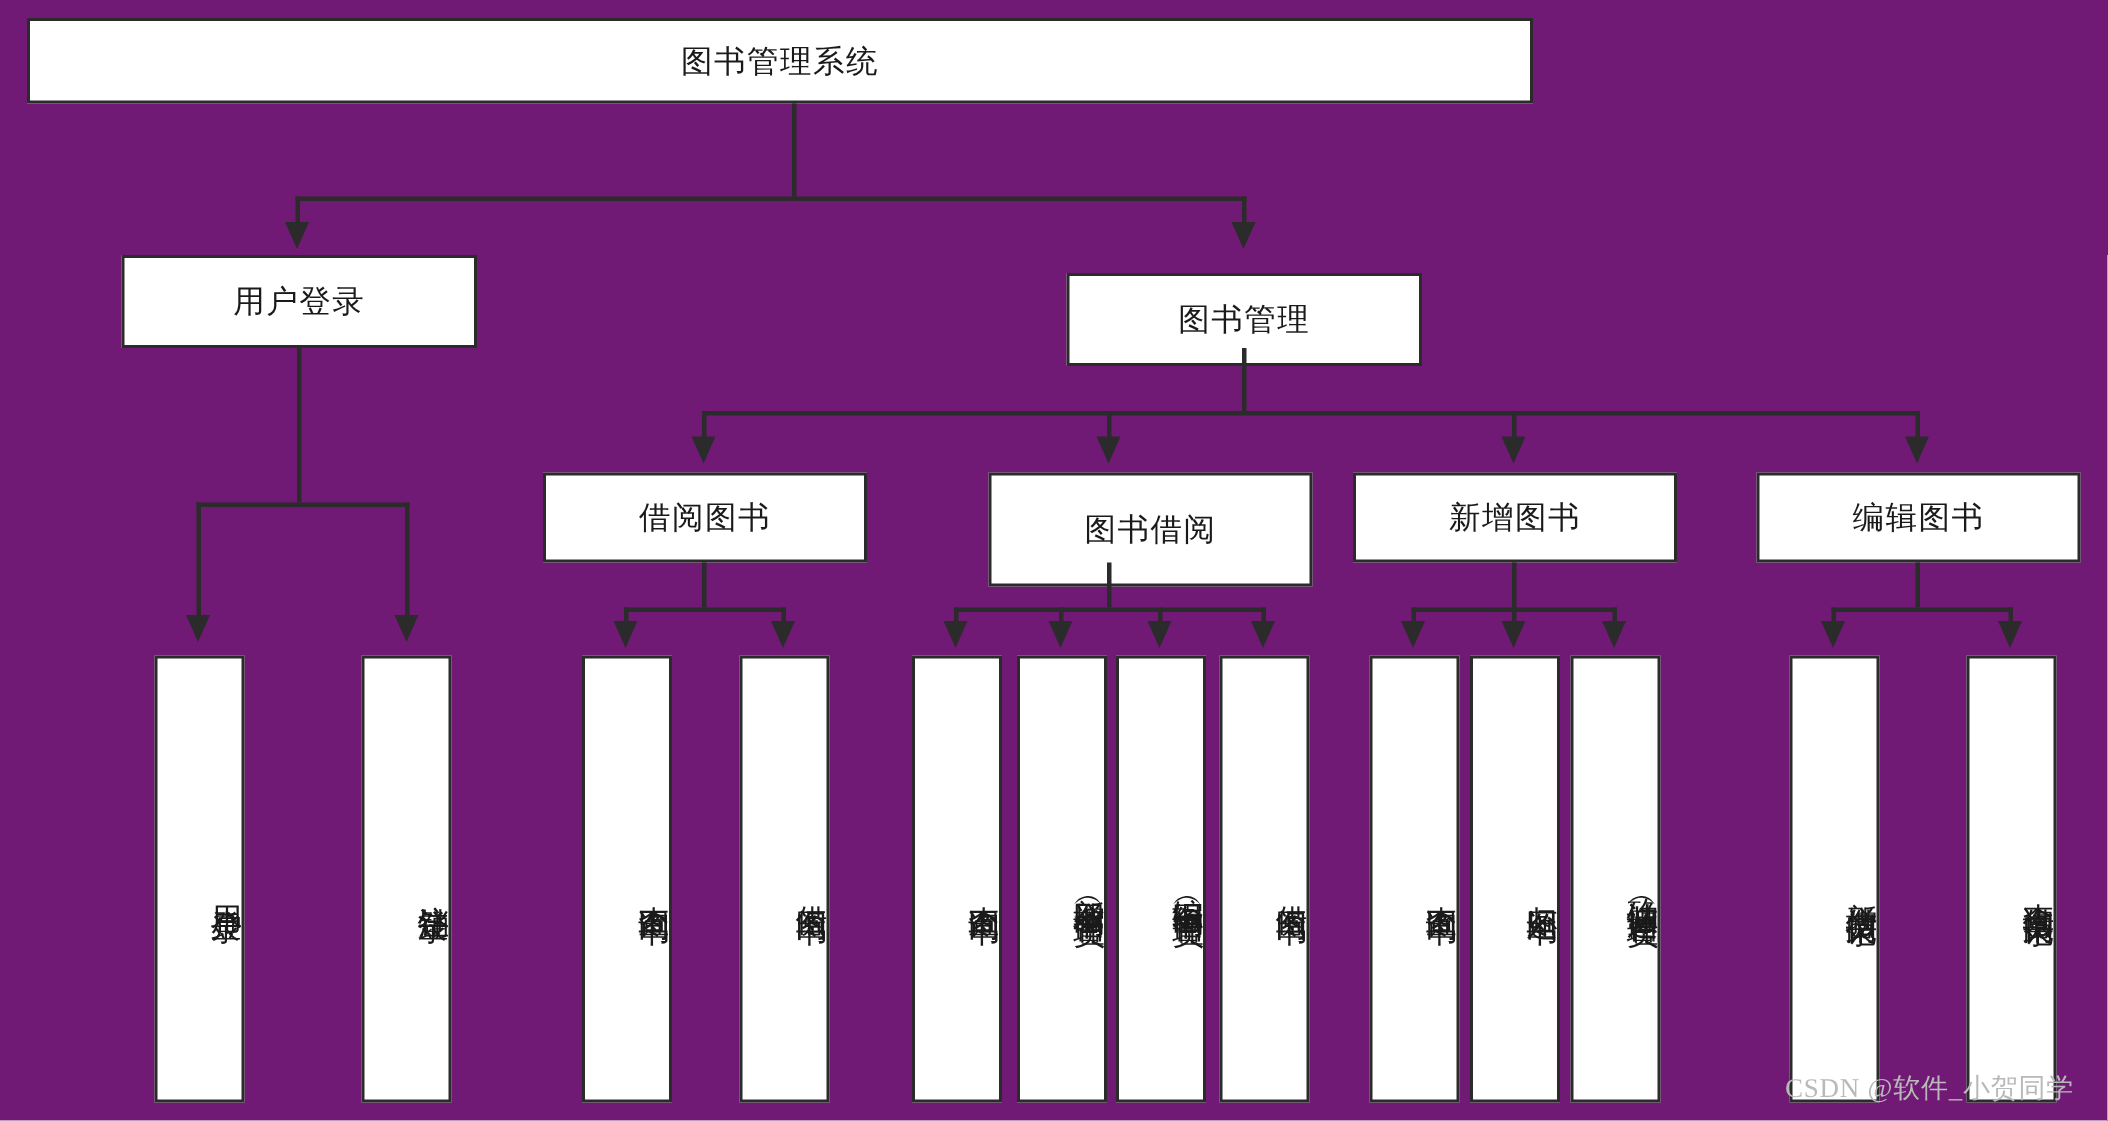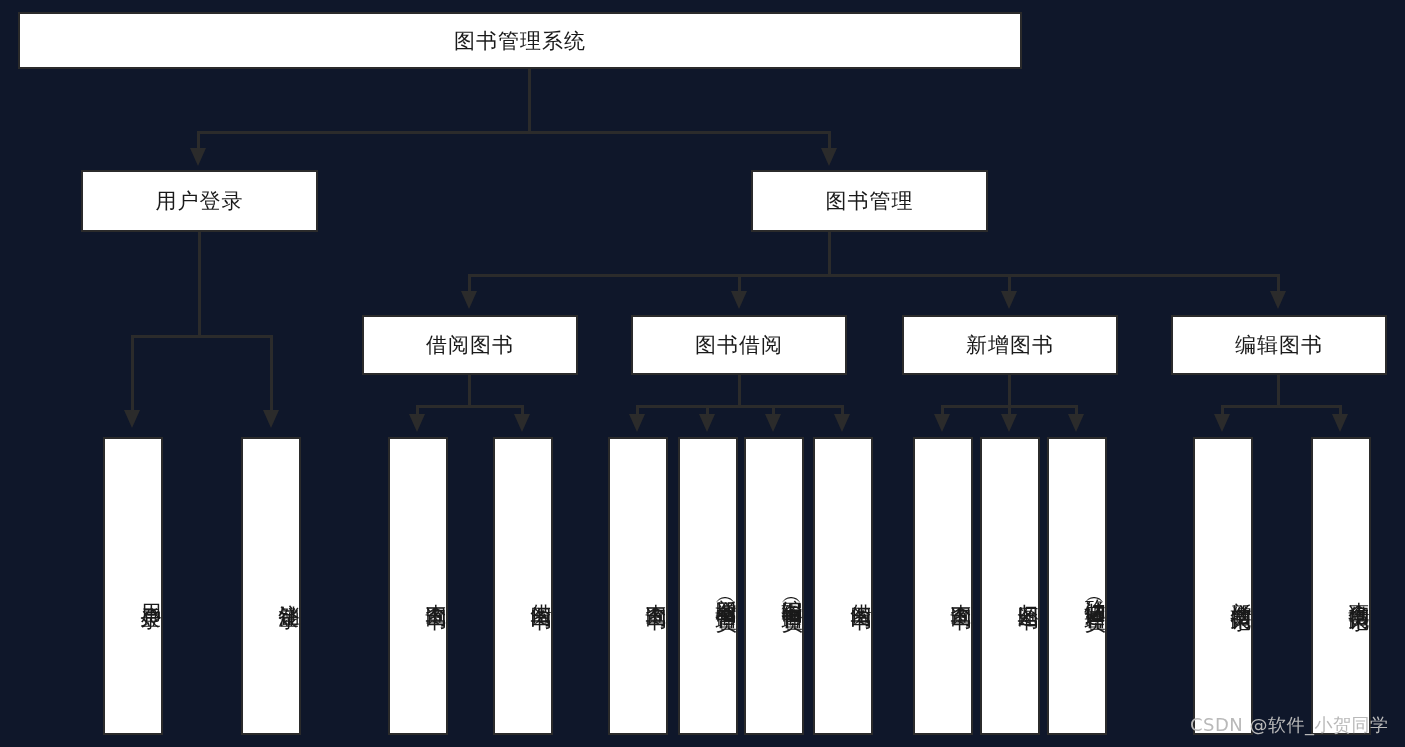--- a/index.html
+++ b/index.html
@@ -7,21 +7,21 @@
     padding: 0;
     background: #ffffff;
   }
   body {
     font-family: "DejaVu Sans", "Liberation Sans", sans-serif;
   }
   #canvas {
     position: relative;
     width: 1405px;
     height: 747px;
-    background: #0f172a;
+    background: #701a75;
     overflow: hidden;
   }
   .node {
     position: absolute;
     box-sizing: border-box;
     border: 2px solid #2b2b2b;
     background: #ffffff;
     display: flex;
     align-items: center;
     justify-content: center;
@@ -59,20 +59,21 @@
     border-left: 8px solid transparent;
     border-right: 8px solid transparent;
     border-top: 18px solid #2b2b2b;
   }
   .watermark {
     position: absolute;
     color: #b9b9b9;
     font-size: 18px;
     white-space: nowrap;
     letter-spacing: 0.5px;
+    font-family: Liberation Serif, serif;
   }
 </style>
 </head>
 <body>
 
 <div id="canvas">
 
   <div class="node horiz" style="left:18px; top:12px; width:1004px; height:57px;">
     <span>图书管理系统</span>
   </div>
@@ -84,21 +85,21 @@
   <div class="edge v" style="left:197px; top:131px; width:3px; height:20px;"></div>
   <div class="arrow" style="left:190px; top:148px;"></div>
 
   <div class="edge v" style="left:828px; top:131px; width:3px; height:20px;"></div>
   <div class="arrow" style="left:821px; top:148px;"></div>
 
   <div class="node horiz" style="left:81px; top:170px; width:237px; height:62px;">
     <span>用户登录</span>
   </div>
 
-  <div class="node horiz" style="left:711px; top:170px; width:237px; height:62px;margin-left:40px;">
+  <div class="node horiz" style="left:711px; top:182px; width:237px; height:62px;">
     <span>图书管理</span>
   </div>
 
   <div class="edge v" style="left:198px; top:232px; width:3px; height:103px;"></div>
   <div class="edge h" style="left:131px; top:335px; width:142px; height:3px;"></div>
   <div class="edge v" style="left:131px; top:335px; width:3px; height:78px;"></div>
   <div class="arrow" style="left:124px; top:410px;"></div>
   <div class="edge v" style="left:270px; top:335px; width:3px; height:78px;"></div>
   <div class="arrow" style="left:263px; top:410px;"></div>
 
@@ -109,21 +110,21 @@
   <div class="edge v" style="left:738px; top:274px; width:3px; height:20px;"></div>
   <div class="arrow" style="left:731px; top:291px;"></div>
   <div class="edge v" style="left:1008px; top:274px; width:3px; height:20px;"></div>
   <div class="arrow" style="left:1001px; top:291px;"></div>
   <div class="edge v" style="left:1277px; top:274px; width:3px; height:20px;"></div>
   <div class="arrow" style="left:1270px; top:291px;"></div>
 
   <div class="node horiz" style="left:362px; top:315px; width:216px; height:60px;">
     <span>借阅图书</span>
   </div>
-  <div class="node horiz" style="left:631px; top:315px; width:216px; height:60px;">
+  <div class="node horiz" style="left:659px; top:315px; width:216px; height:76px;">
     <span>图书借阅</span>
   </div>
   <div class="node horiz" style="left:902px; top:315px; width:216px; height:60px;">
     <span>新增图书</span>
   </div>
   <div class="node horiz" style="left:1171px; top:315px; width:216px; height:60px;">
     <span>编辑图书</span>
   </div>
 
   <div class="edge v" style="left:468px; top:375px; width:3px; height:30px;"></div>

